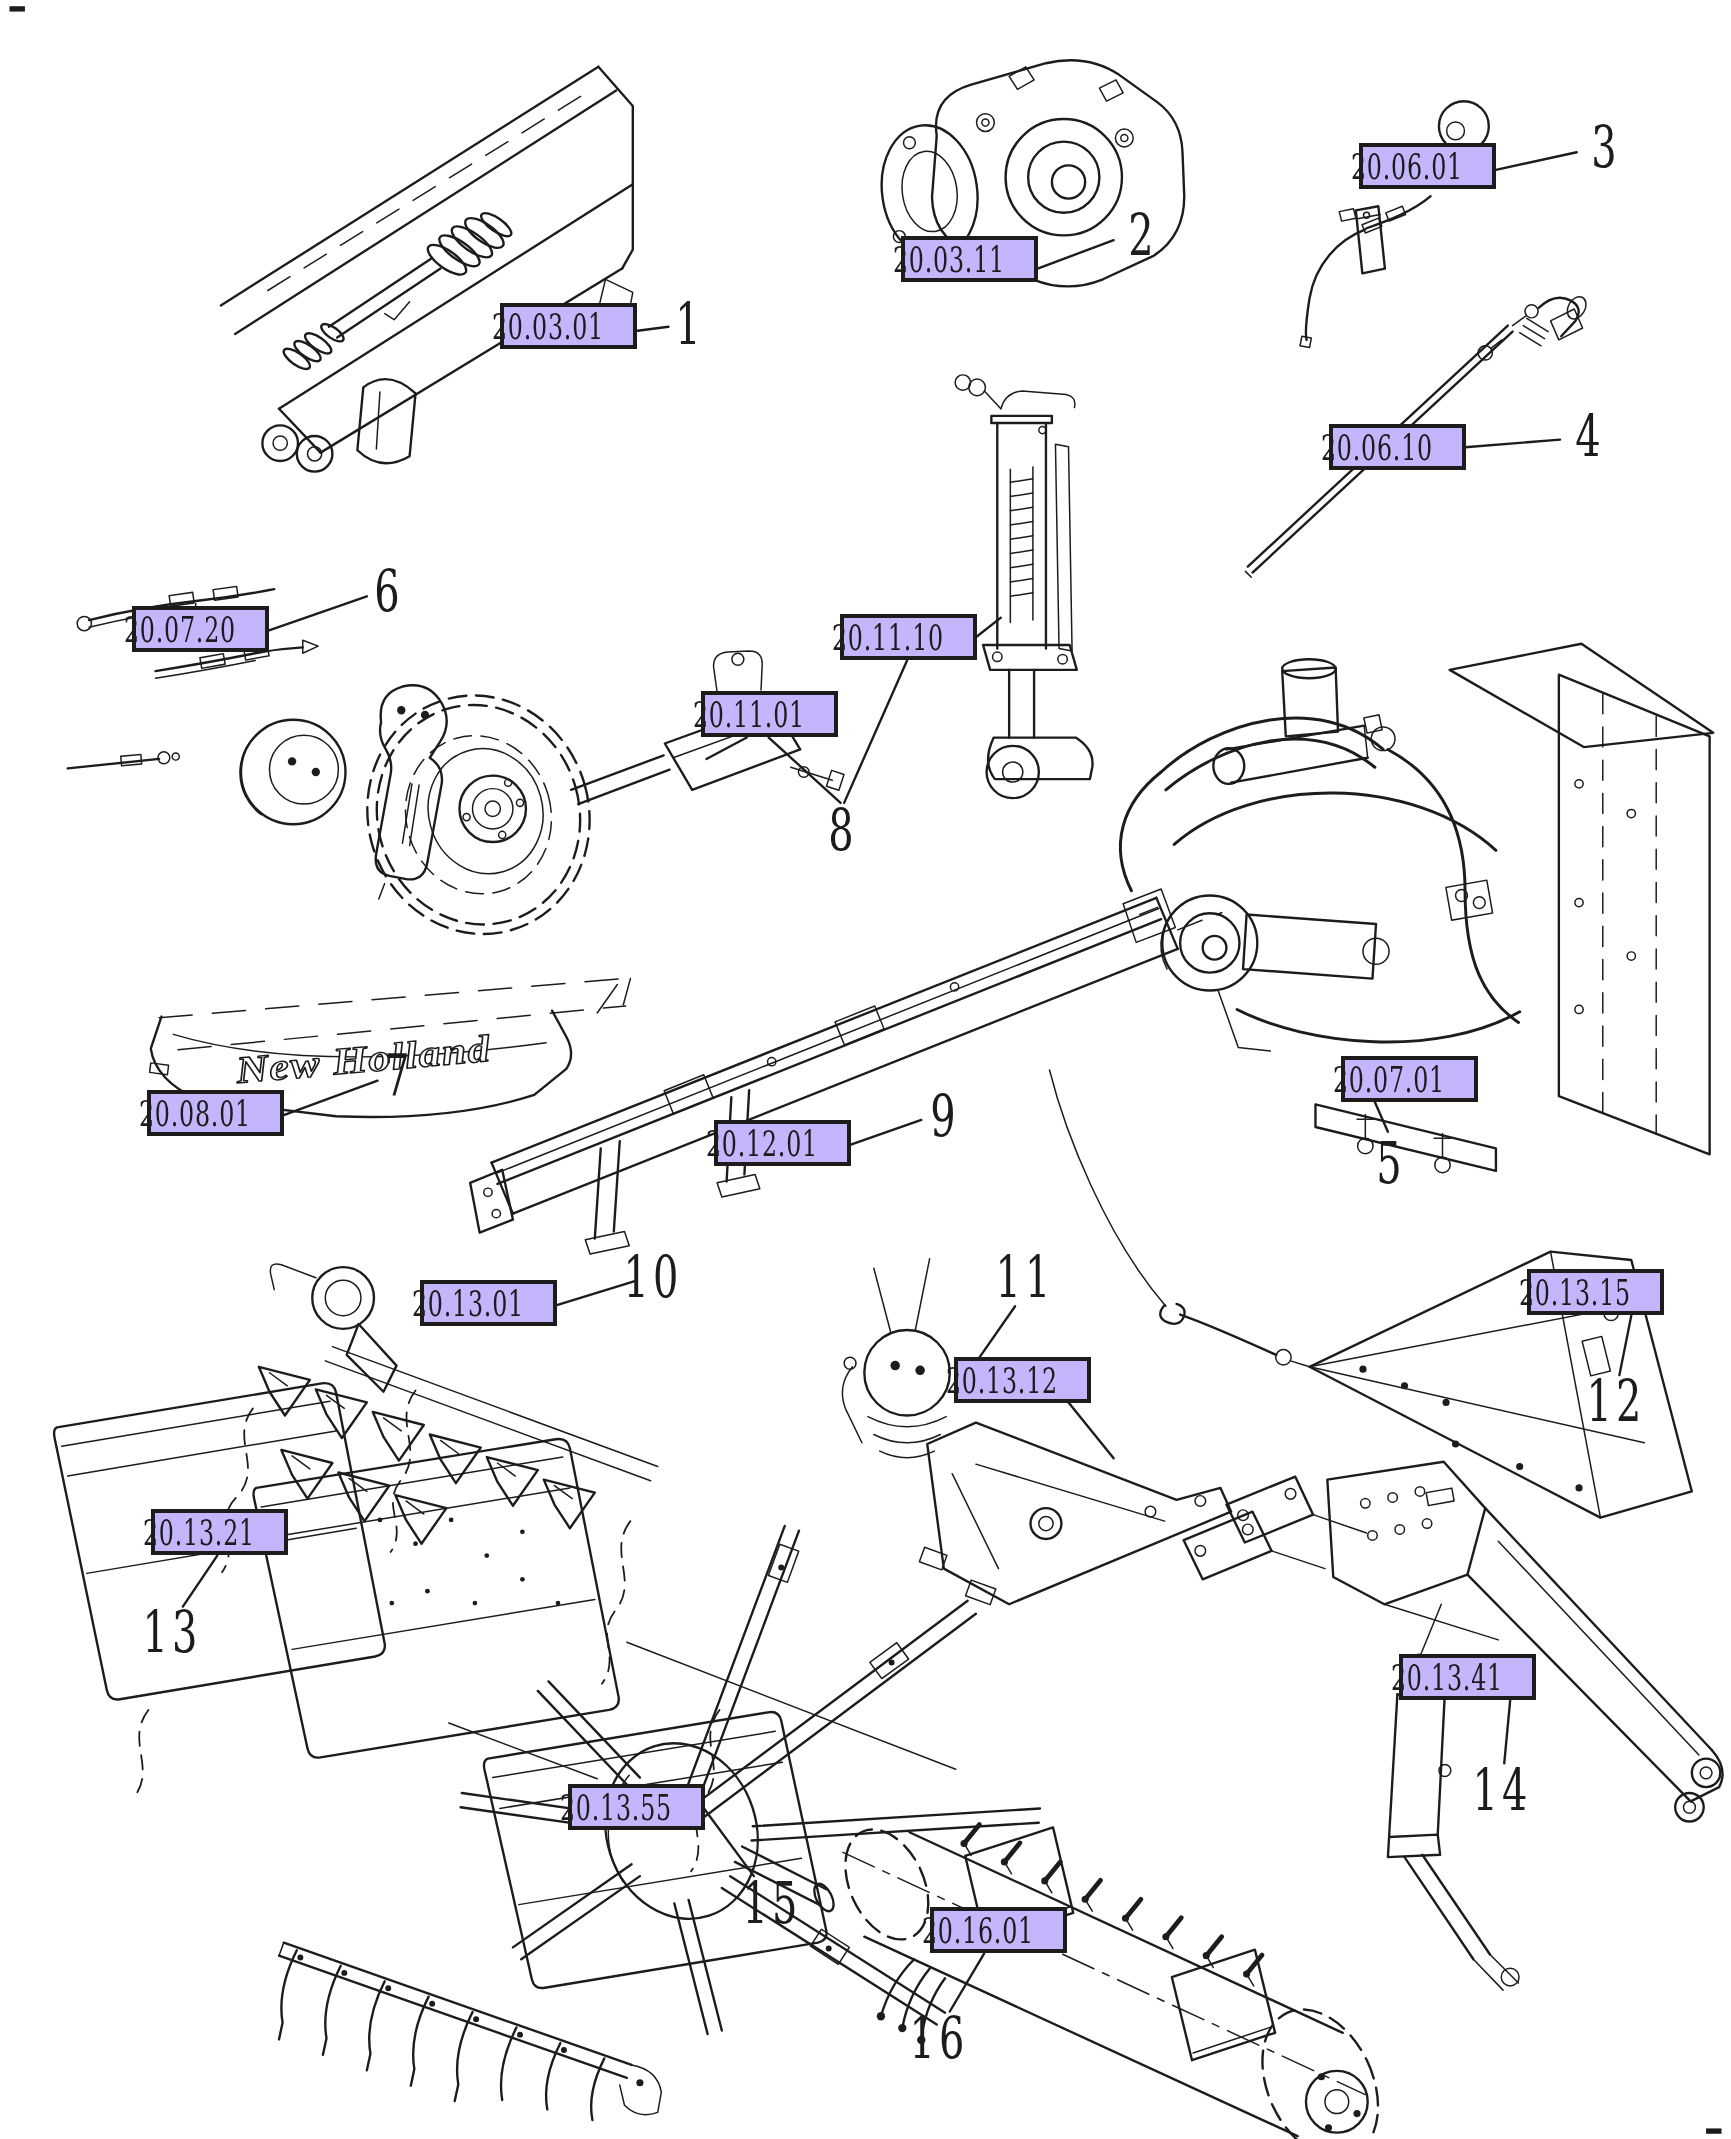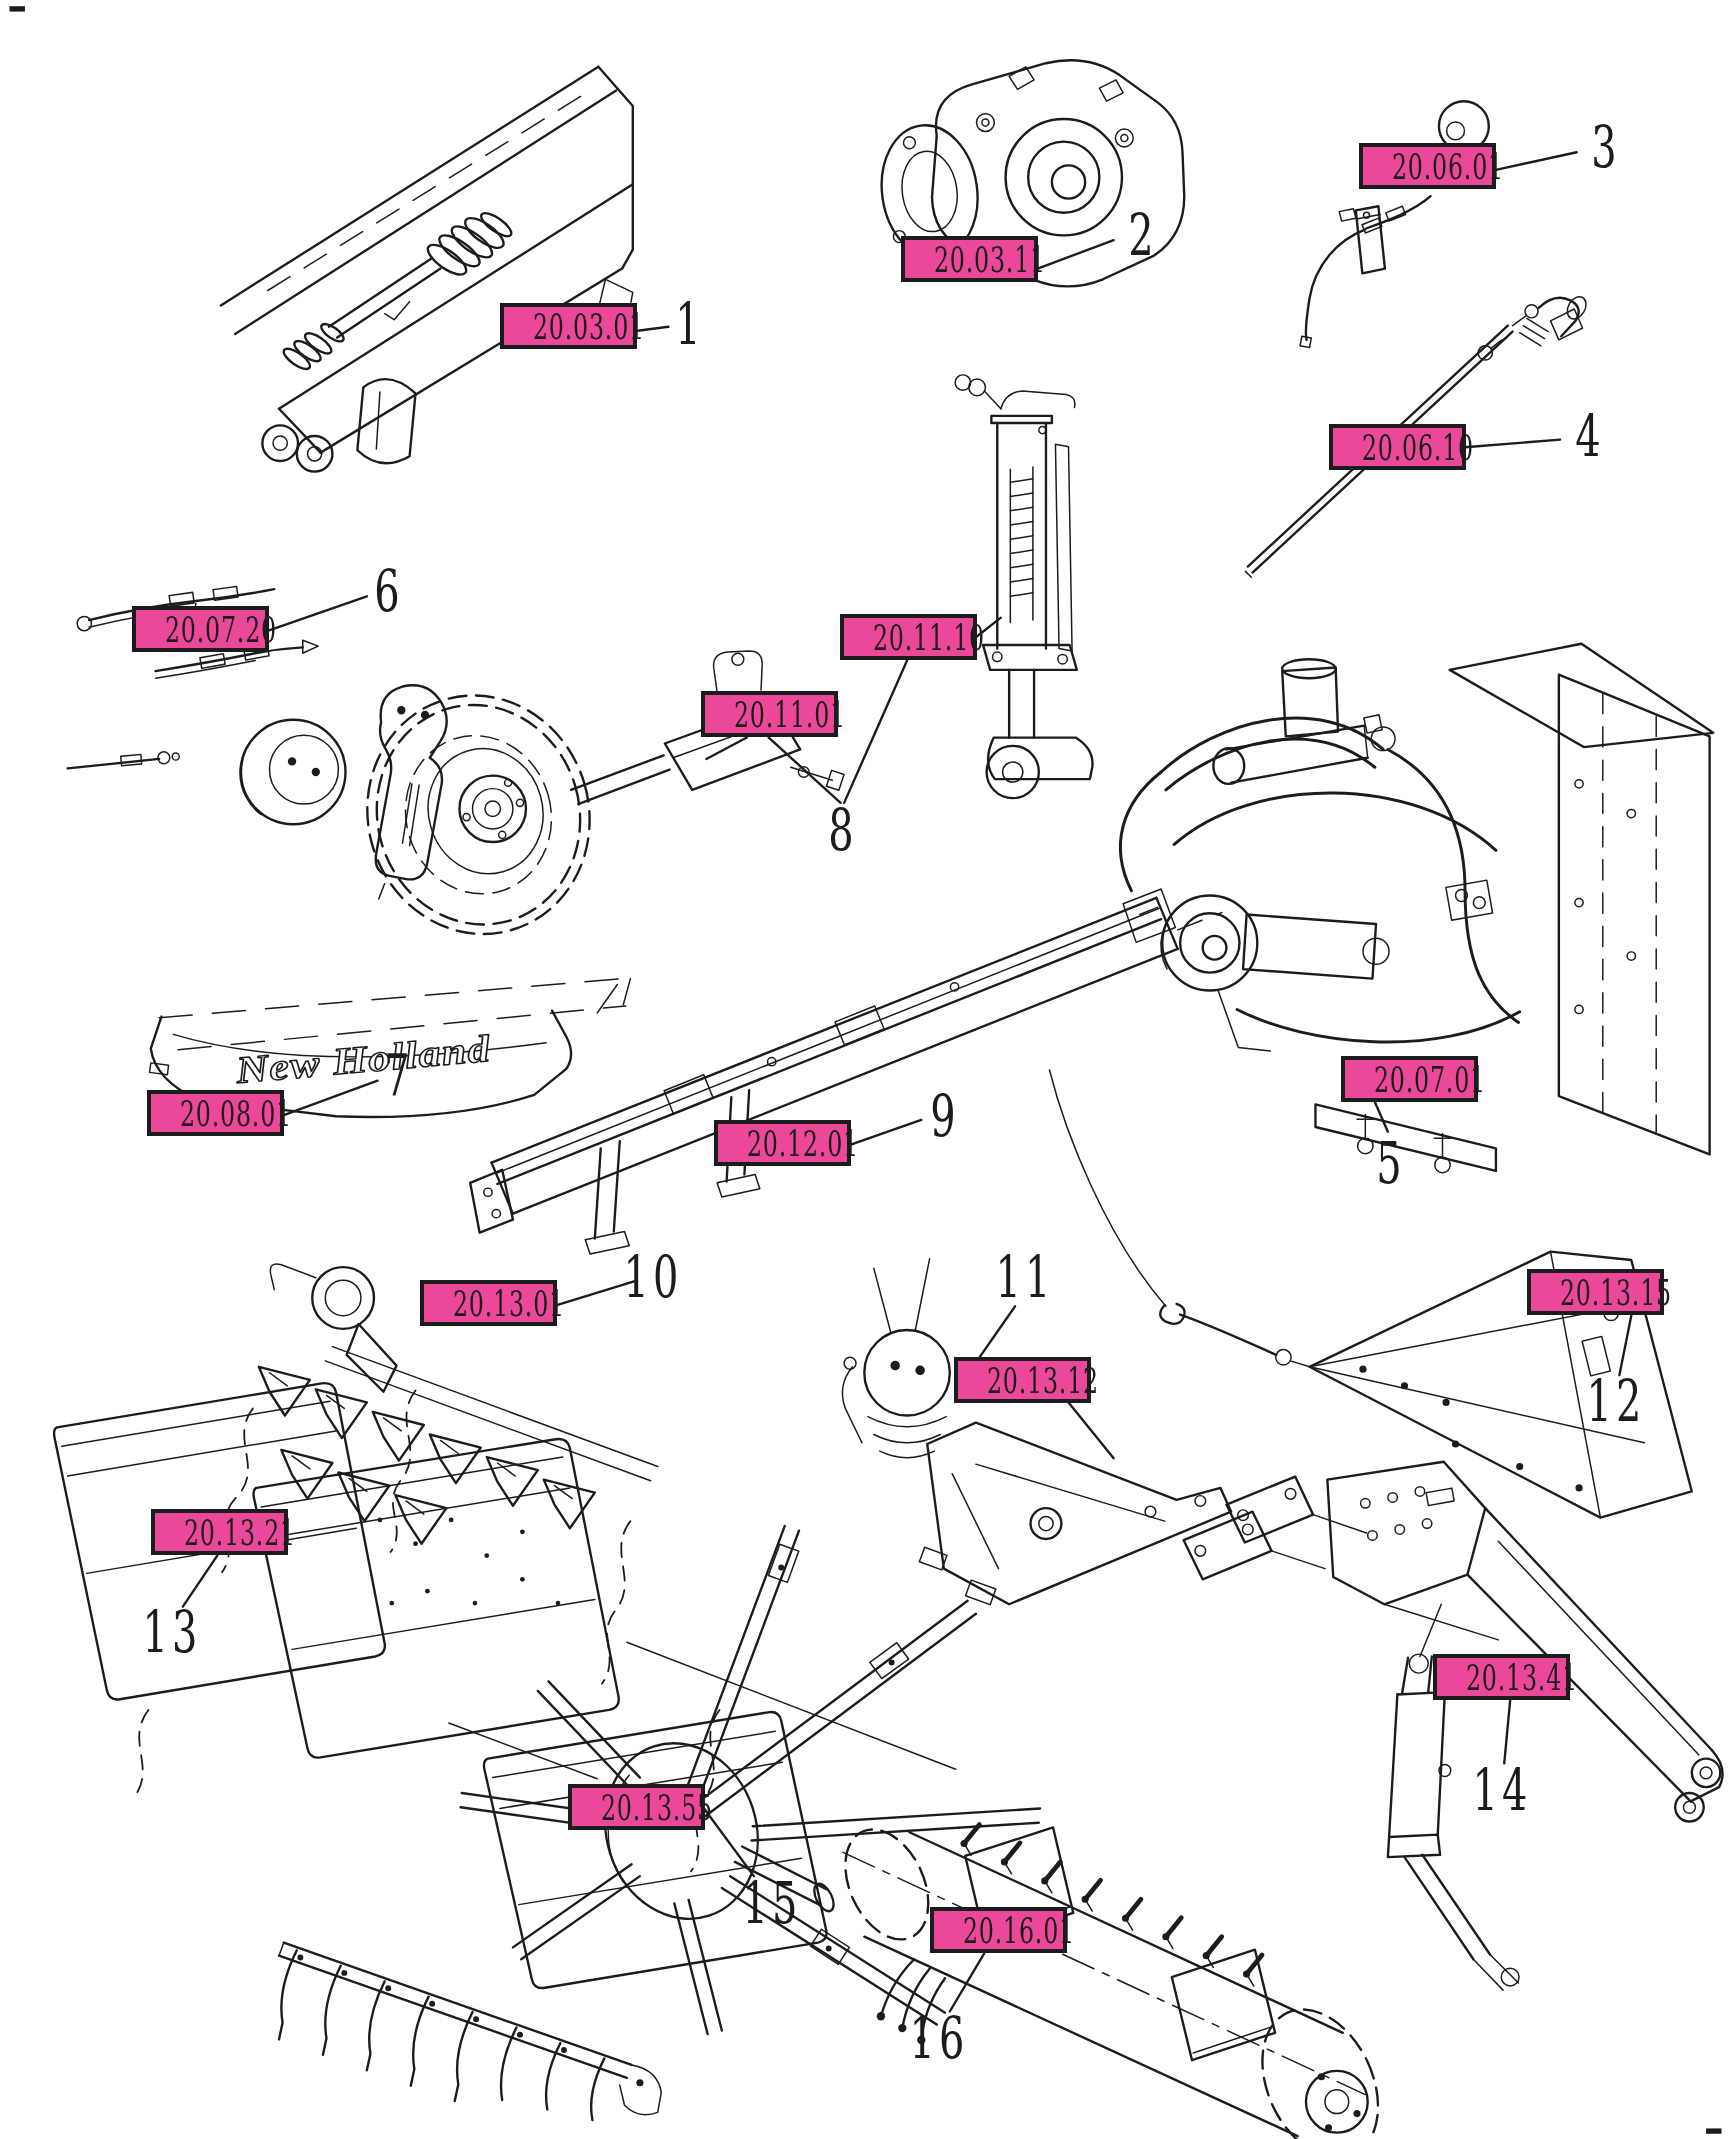--- a/index.html
+++ b/index.html
@@ -20,22 +20,22 @@
   .sq{stroke-width:3;stroke-dasharray:24 16;}
   .brand{
     font-family:"Liberation Serif",serif;
     font-style:italic;font-weight:bold;
     font-size:64px;letter-spacing:2px;
     fill:#ffffff;stroke:#1c1c1c;stroke-width:2.5;
   }
   .lbl{
     position:absolute;z-index:2;
     width:137px;height:46px;box-sizing:border-box;
-    border:4.2px solid #1c1c1c;background:#ec4899;
-    display:flex;align-items:center;justify-content:flex-start;
+    border:4.2px solid #1c1c1c;background:#c4b5fd;
+    display:flex;align-items:center;justify-content:flex-end;
     font-size:36px;color:#1c1c1c;letter-spacing:1.2px;
     cursor:pointer;
   }
   .lbl>span{display:inline-block;transform:scaleX(0.66);white-space:nowrap;}
   .num{
     position:absolute;z-index:2;
     transform:translate(-50%,-50%);
     font-size:57px;color:#1c1c1c;letter-spacing:6px;white-space:nowrap;
   }
   .num>span{display:inline-block;transform:scaleX(0.7);}
@@ -556,21 +556,21 @@
     </div>
 <div class="lbl" style="left:954px;top:1357px">
       <span>20.13.12</span>
     </div>
 <div class="lbl" style="left:1527px;top:1269px">
       <span>20.13.15</span>
     </div>
 <div class="lbl" style="left:151px;top:1509px">
       <span>20.13.21</span>
     </div>
-<div class="lbl" style="left:1433px;top:1654px">
+<div class="lbl" style="left:1399px;top:1654px">
       <span>20.13.41</span>
     </div>
 <div class="lbl" style="left:568px;top:1784px">
       <span>20.13.55</span>
     </div>
 <div class="lbl" style="left:930px;top:1907px">
       <span>20.16.01</span>
     </div>
 
 <div class="num" style="left:690px;top:324px"><span>1</span></div>

